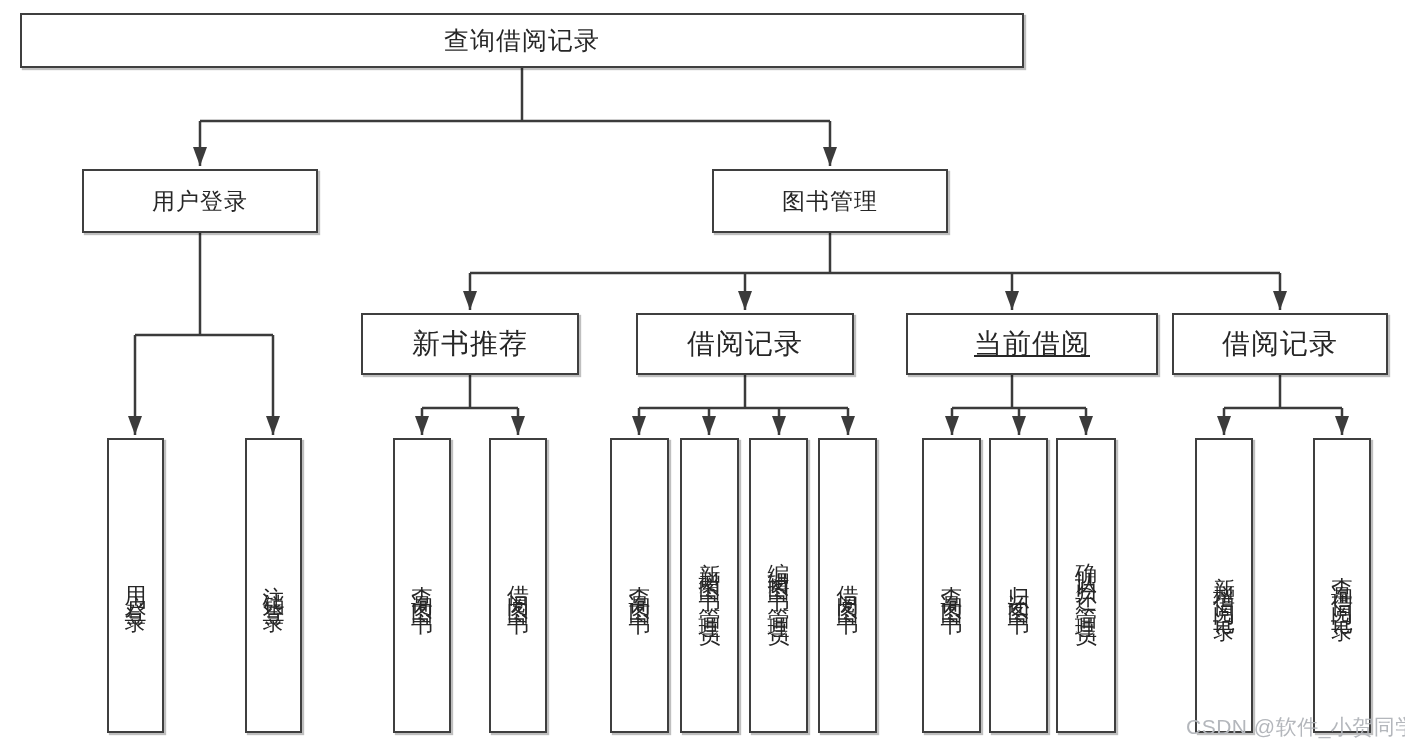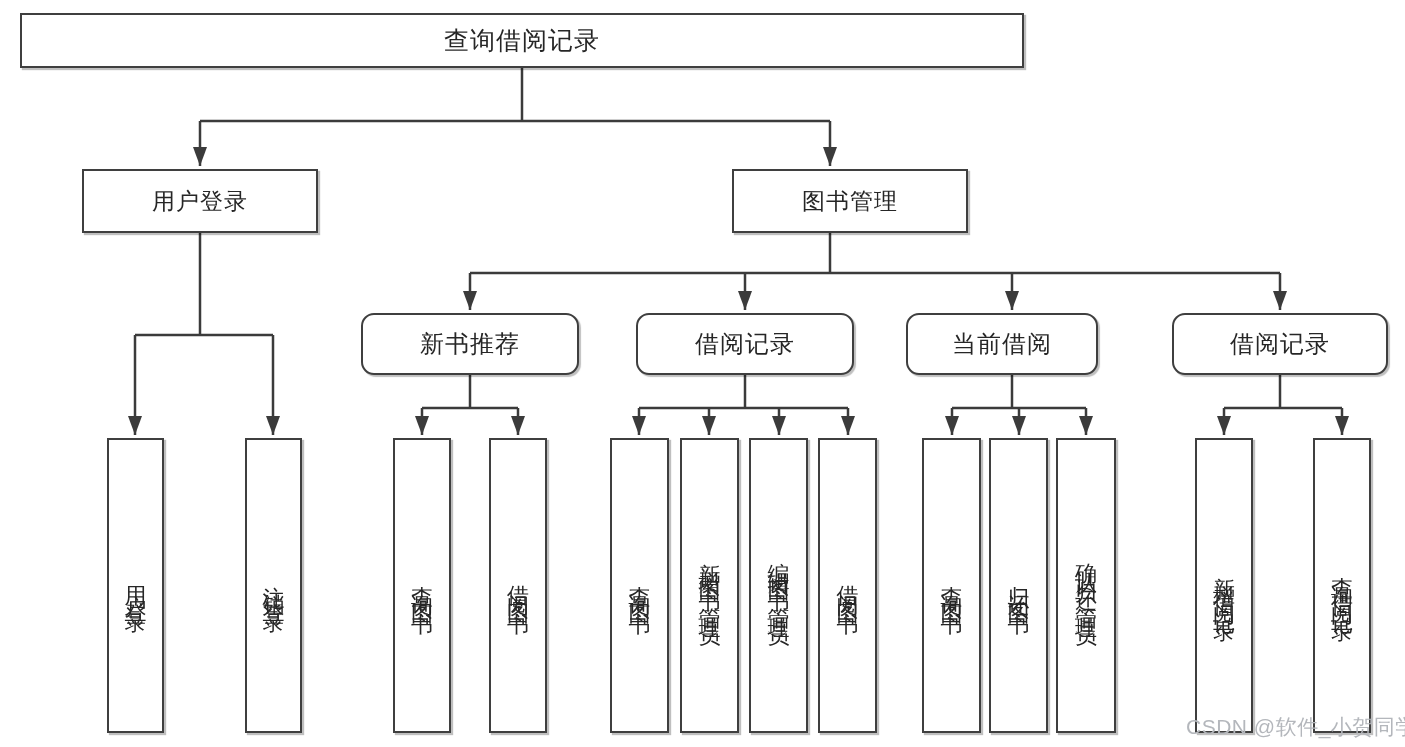--- a/index.html
+++ b/index.html
@@ -23,21 +23,21 @@
     background: #ffffff;
     border: 2.5px solid #3f3f3f;
     box-shadow: 2px 2px 1px rgba(0,0,0,0.25);
     display: flex;
     align-items: center;
     justify-content: center;
     text-align: center;
   }
   .node--root  { font-size: 25px; letter-spacing: 1px; }
   .node--l2    { font-size: 23px; letter-spacing: 1px; }
-  .node--l3    { font-size: 24px; letter-spacing: 1px; border-radius: 13px; }
+  .node--l3    { font-size: 28px; letter-spacing: 1px; }
   .node--leaf  { font-size: 22px; }
   .node--leaf .vtext {
     writing-mode: vertical-rl;
     letter-spacing: 9px;
     line-height: 1;
     white-space: nowrap;
   }
   .watermark {
     position: absolute;
     left: 1186px;
@@ -104,31 +104,31 @@
     </g>
   </svg>
 
   <div class="node node--root" style="left:20px; top:13px; width:1004px; height:55px;">
     <span>查询借阅记录</span>
   </div>
 
   <div class="node node--l2" style="left:82px; top:169px; width:236px; height:64px;">
     <span>用户登录</span>
   </div>
-  <div class="node node--l2" style="left:712px; top:169px; width:236px; height:64px;margin-left:20px;">
+  <div class="node node--l2" style="left:712px; top:169px; width:236px; height:64px;">
     <span>图书管理</span>
   </div>
 
   <div class="node node--l3" style="left:361px; top:313px; width:218px; height:62px;">
     <span>新书推荐</span>
   </div>
   <div class="node node--l3" style="left:636px; top:313px; width:218px; height:62px;">
     <span>借阅记录</span>
   </div>
-  <div class="node node--l3" style="left:906px; top:313px; width:192px; height:62px;">
+  <div class="node node--l3" style="left:906px; top:313px; width:252px; height:62px;text-decoration:underline;">
     <span>当前借阅</span>
   </div>
   <div class="node node--l3" style="left:1172px; top:313px; width:216px; height:62px;">
     <span>借阅记录</span>
   </div>
 
   <div class="node node--leaf" style="left:107px; top:438px; width:57px; height:295px;">
     <span class="vtext">用户登录</span>
   </div>
   <div class="node node--leaf" style="left:245px; top:438px; width:57px; height:295px;">

